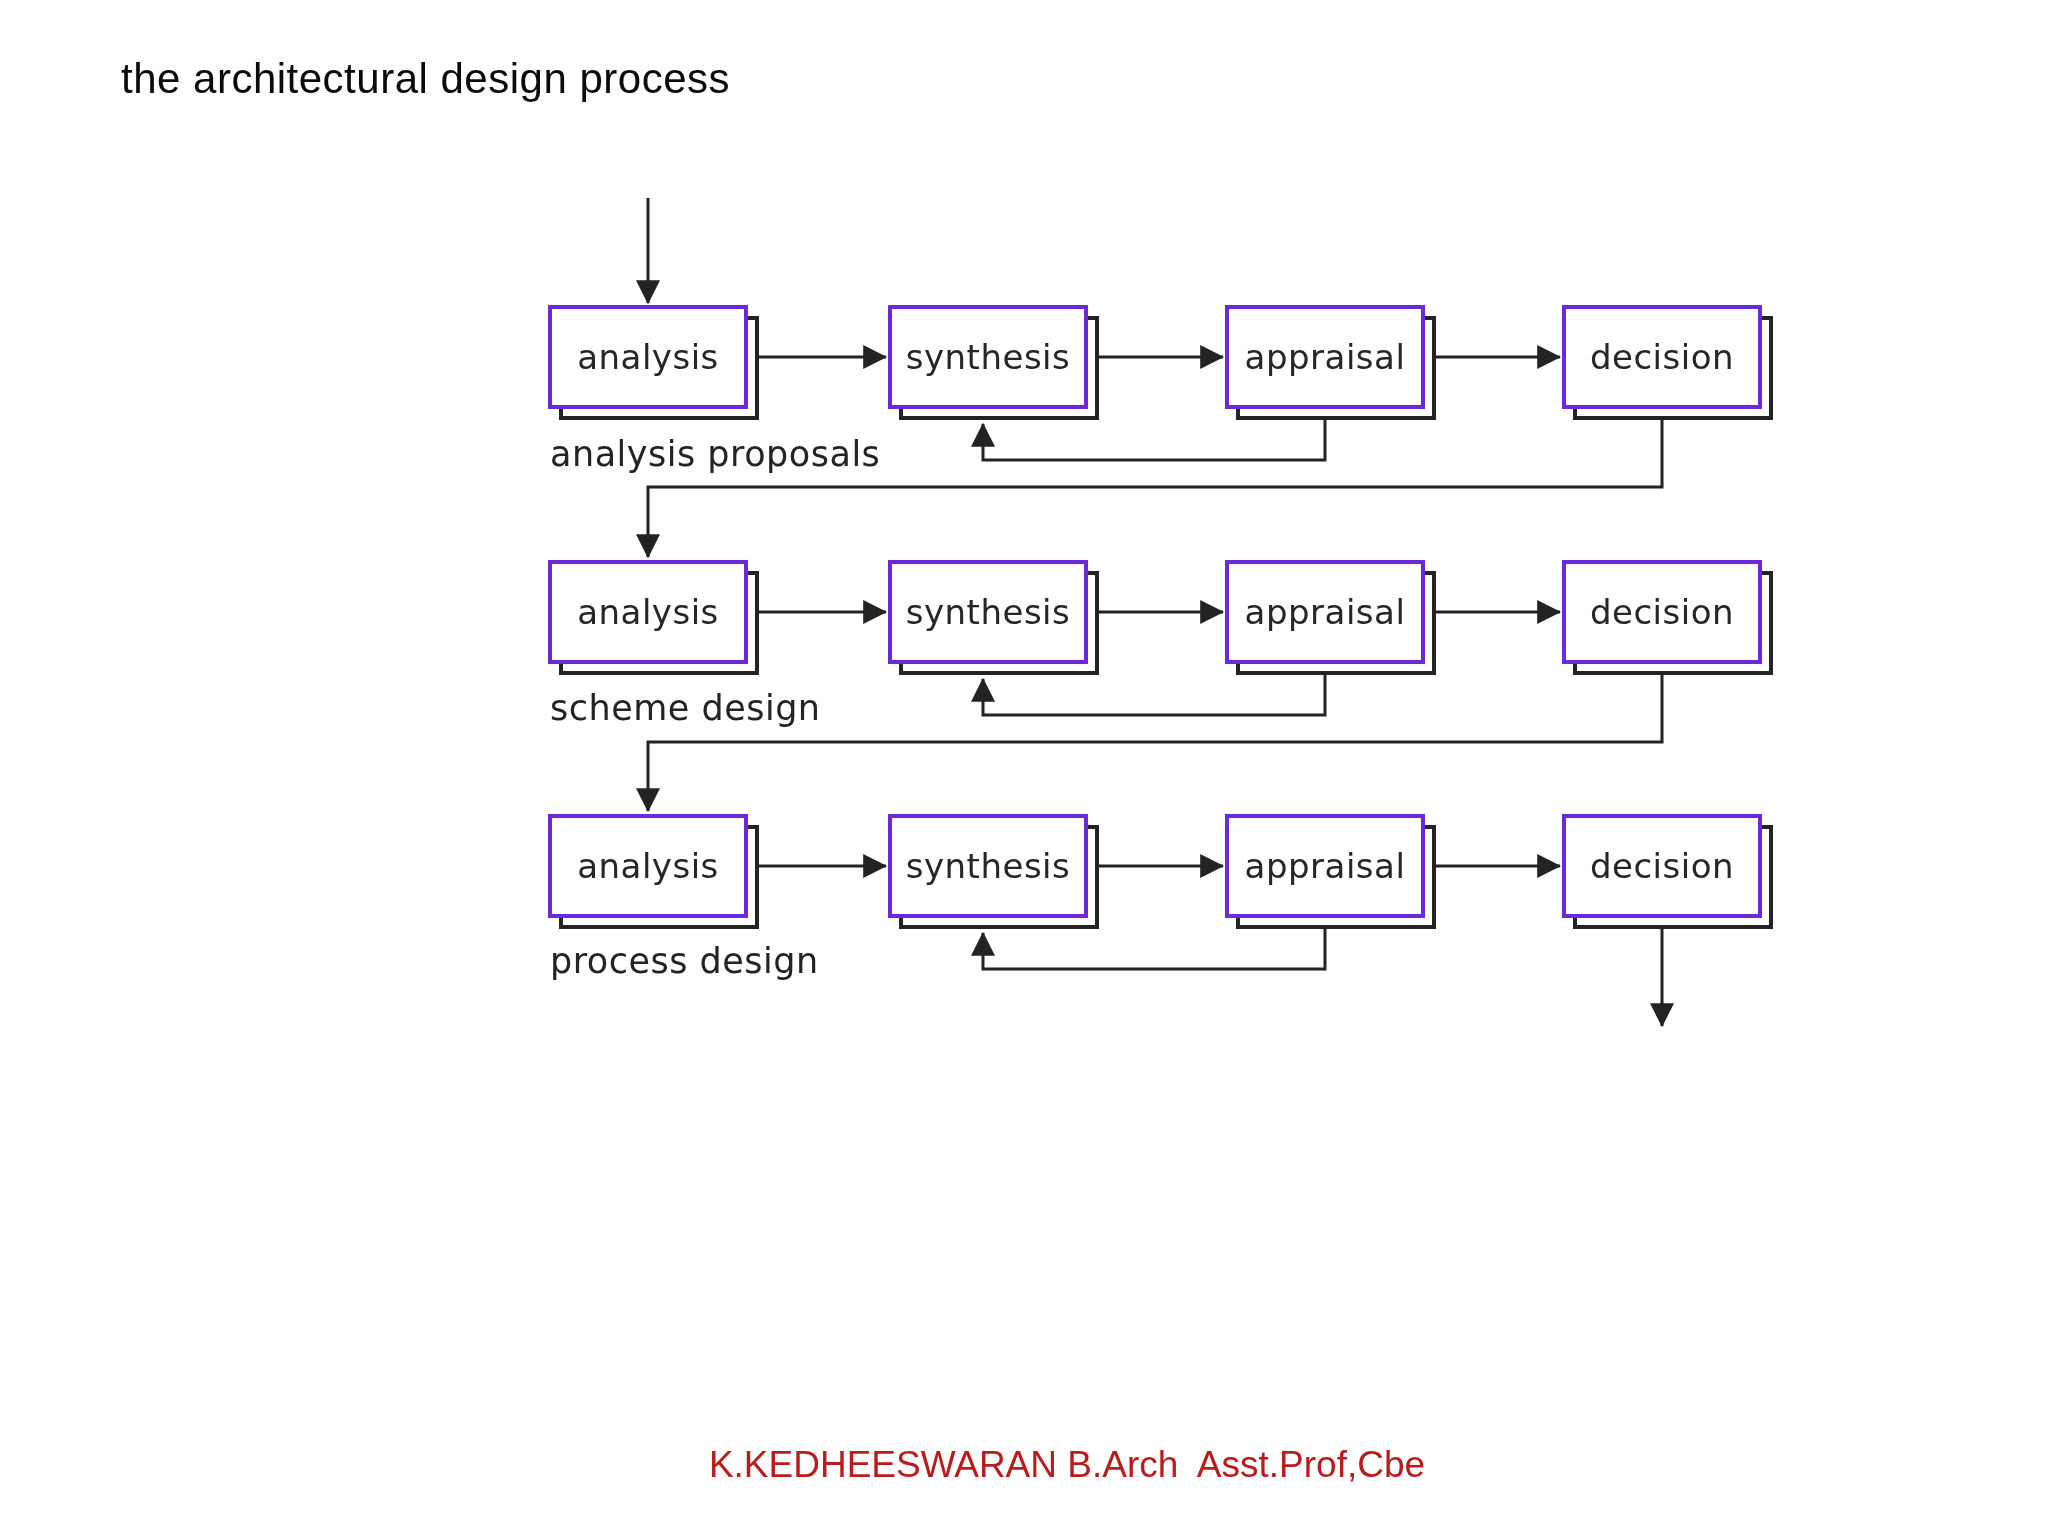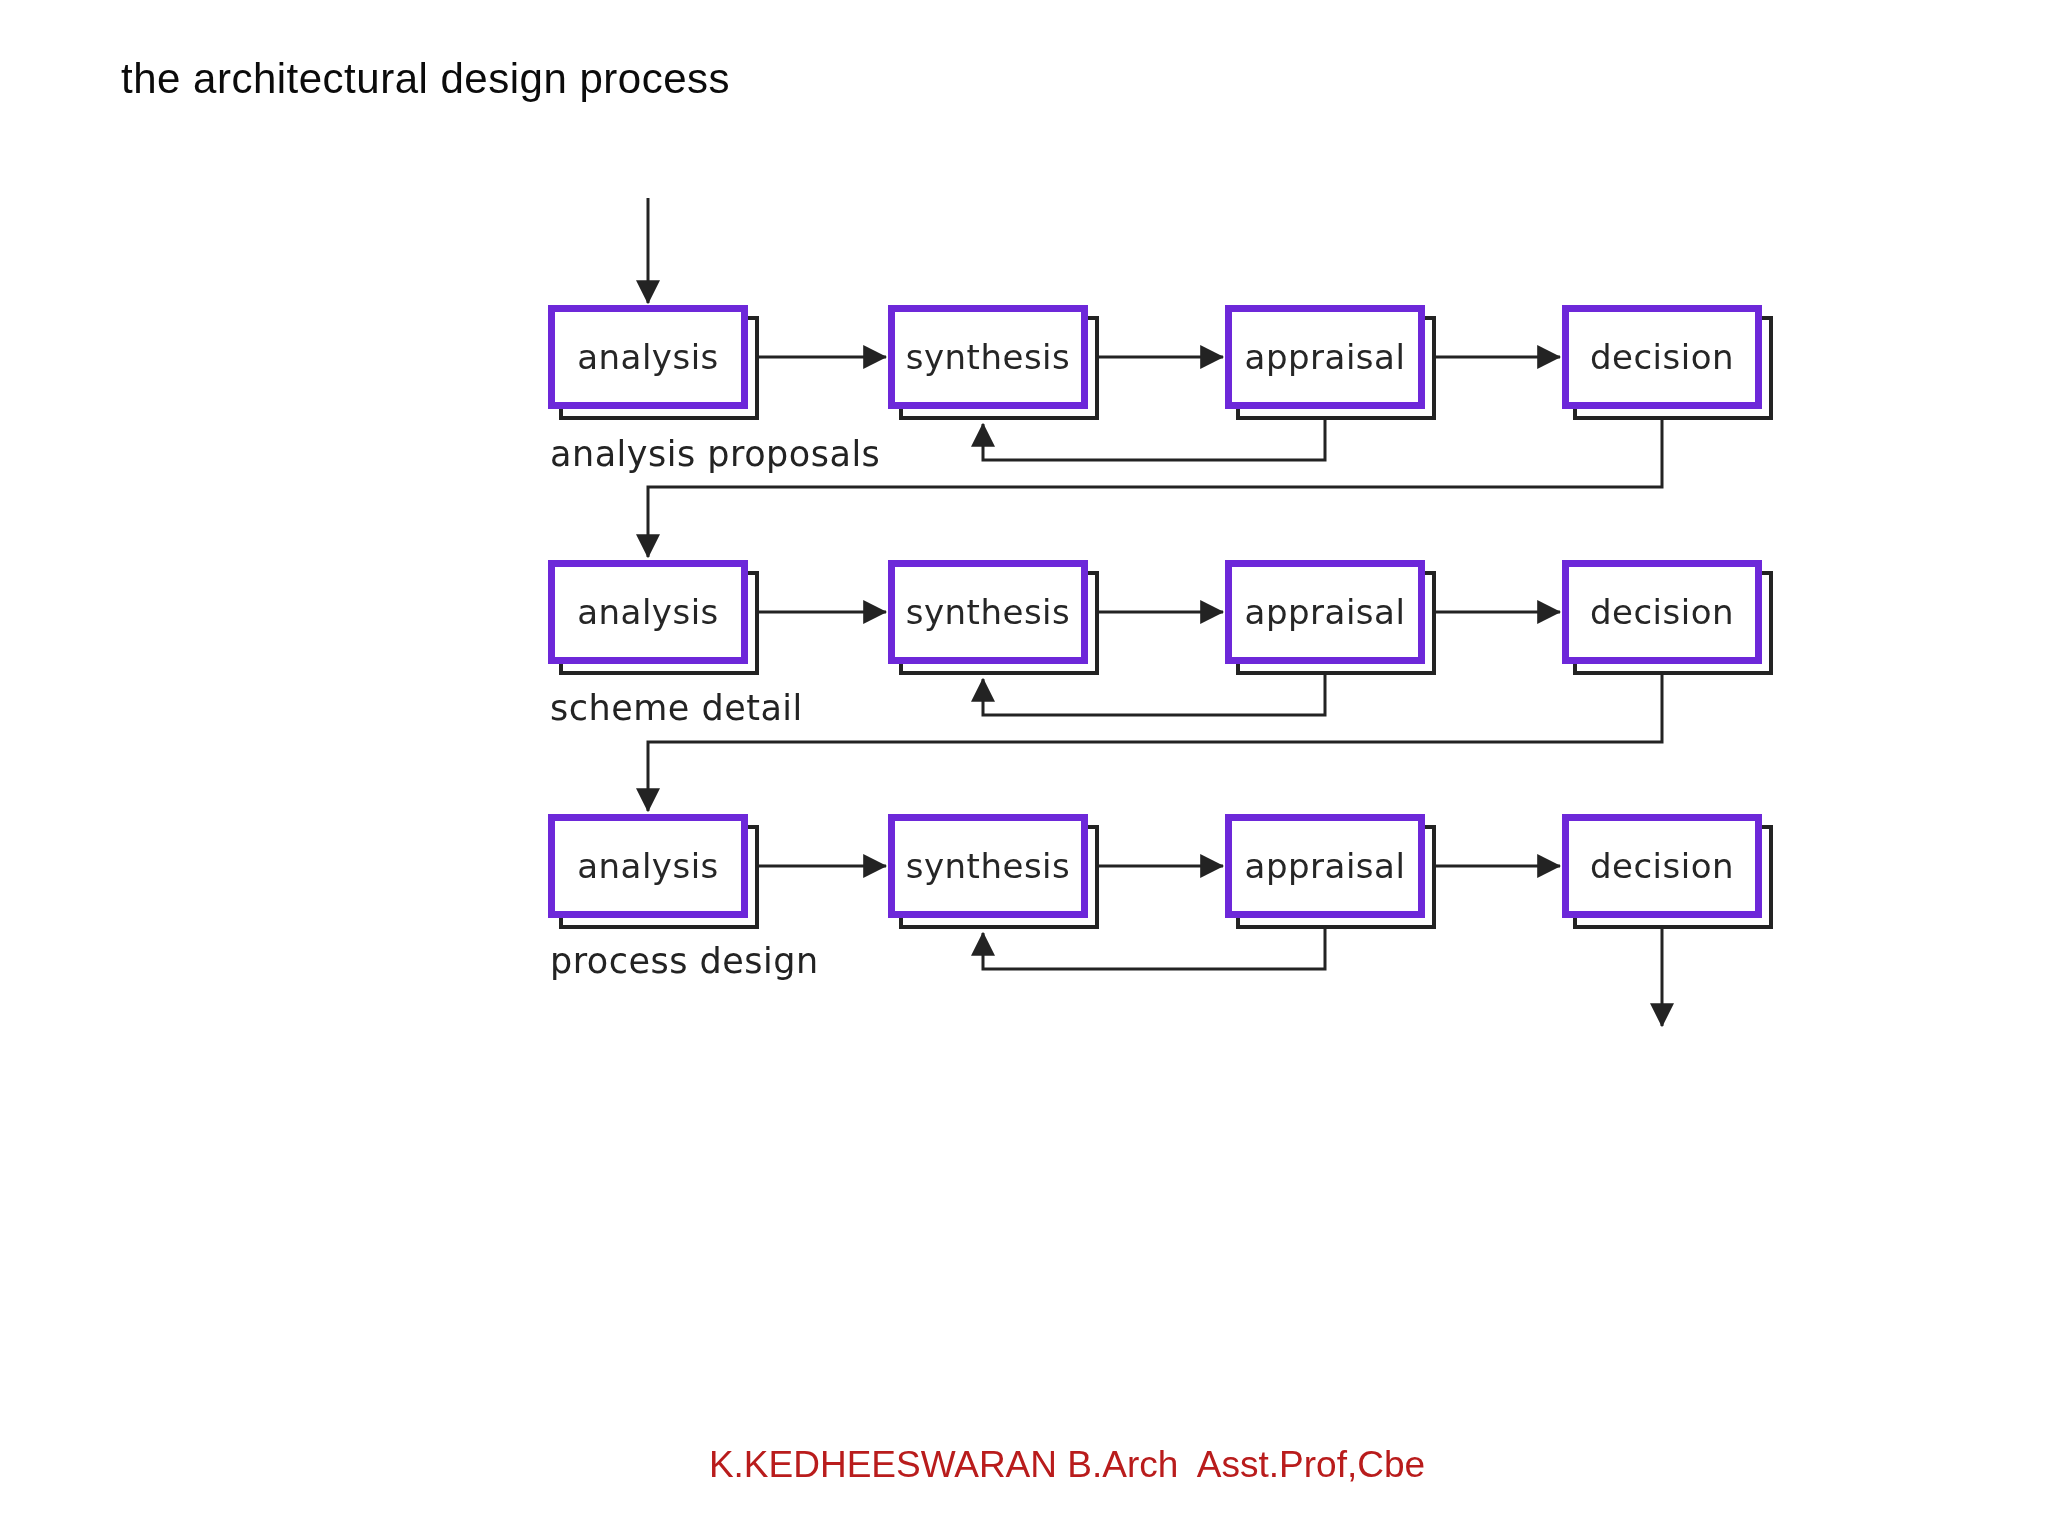--- a/index.html
+++ b/index.html
@@ -29,21 +29,21 @@
     width: 2048px;
     height: 1536px;
     pointer-events: none;
   }
   .stage-box {
     position: absolute;
     width: 200px;
     height: 104px;
     box-sizing: border-box;
     background: #ffffff;
-    border: 7px solid #6d28d9;
+    border: 4px solid #6d28d9;
     display: flex;
     align-items: center;
     justify-content: center;
     
     box-shadow: 11px 11px 0 -4px #ffffff, 11px 11px 0 0 #232323;
   }
   .stage-label {
     font-size: 34px;
     color: #262626;
     font-family: "DejaVu Sans", "Liberation Sans", sans-serif;
@@ -129,21 +129,21 @@
   </div>
   <div class="stage-box" style="left:845px;top:560px">
     <span class="stage-label">synthesis</span>
   </div>
   <div class="stage-box" style="left:1182px;top:560px">
     <span class="stage-label">appraisal</span>
   </div>
   <div class="stage-box" style="left:1519px;top:560px">
     <span class="stage-label">decision</span>
   </div>
-  <div class="row-label" style="left:507px;top:688px">scheme detail</div>
+  <div class="row-label" style="left:507px;top:688px">scheme design</div>
 
   <div class="stage-box" style="left:505px;top:814px">
     <span class="stage-label">analysis</span>
   </div>
   <div class="stage-box" style="left:845px;top:814px">
     <span class="stage-label">synthesis</span>
   </div>
   <div class="stage-box" style="left:1182px;top:814px">
     <span class="stage-label">appraisal</span>
   </div>

